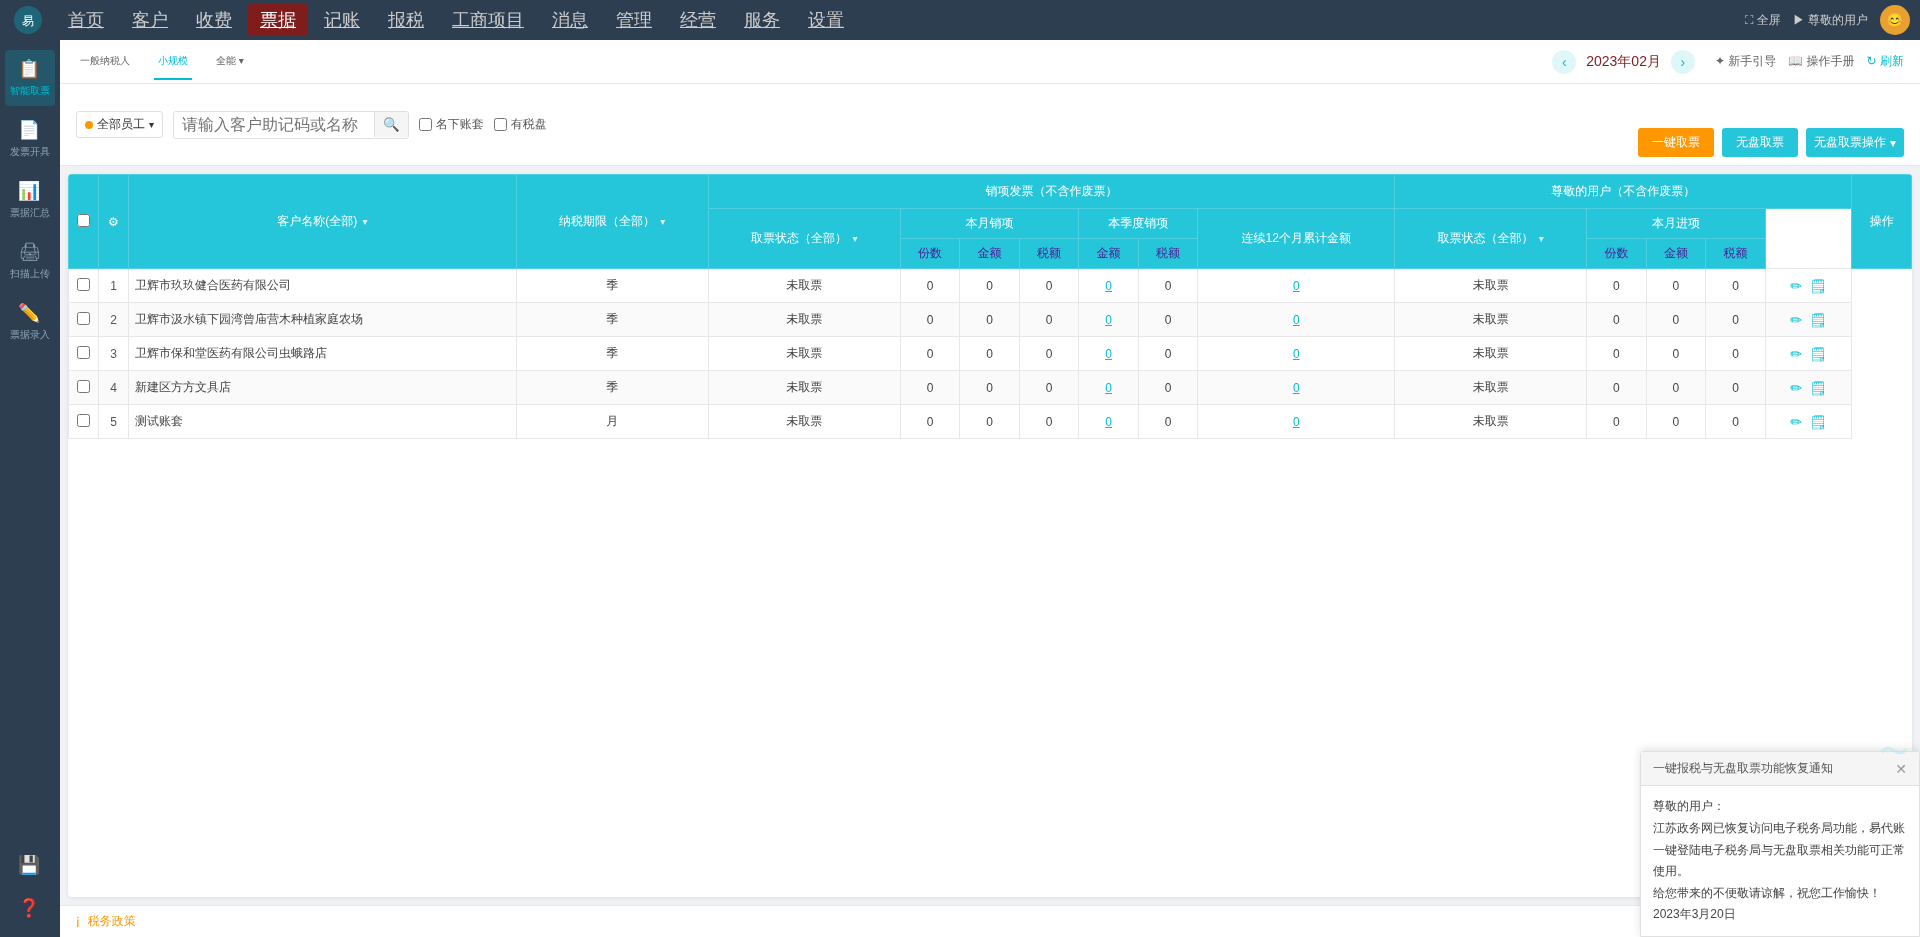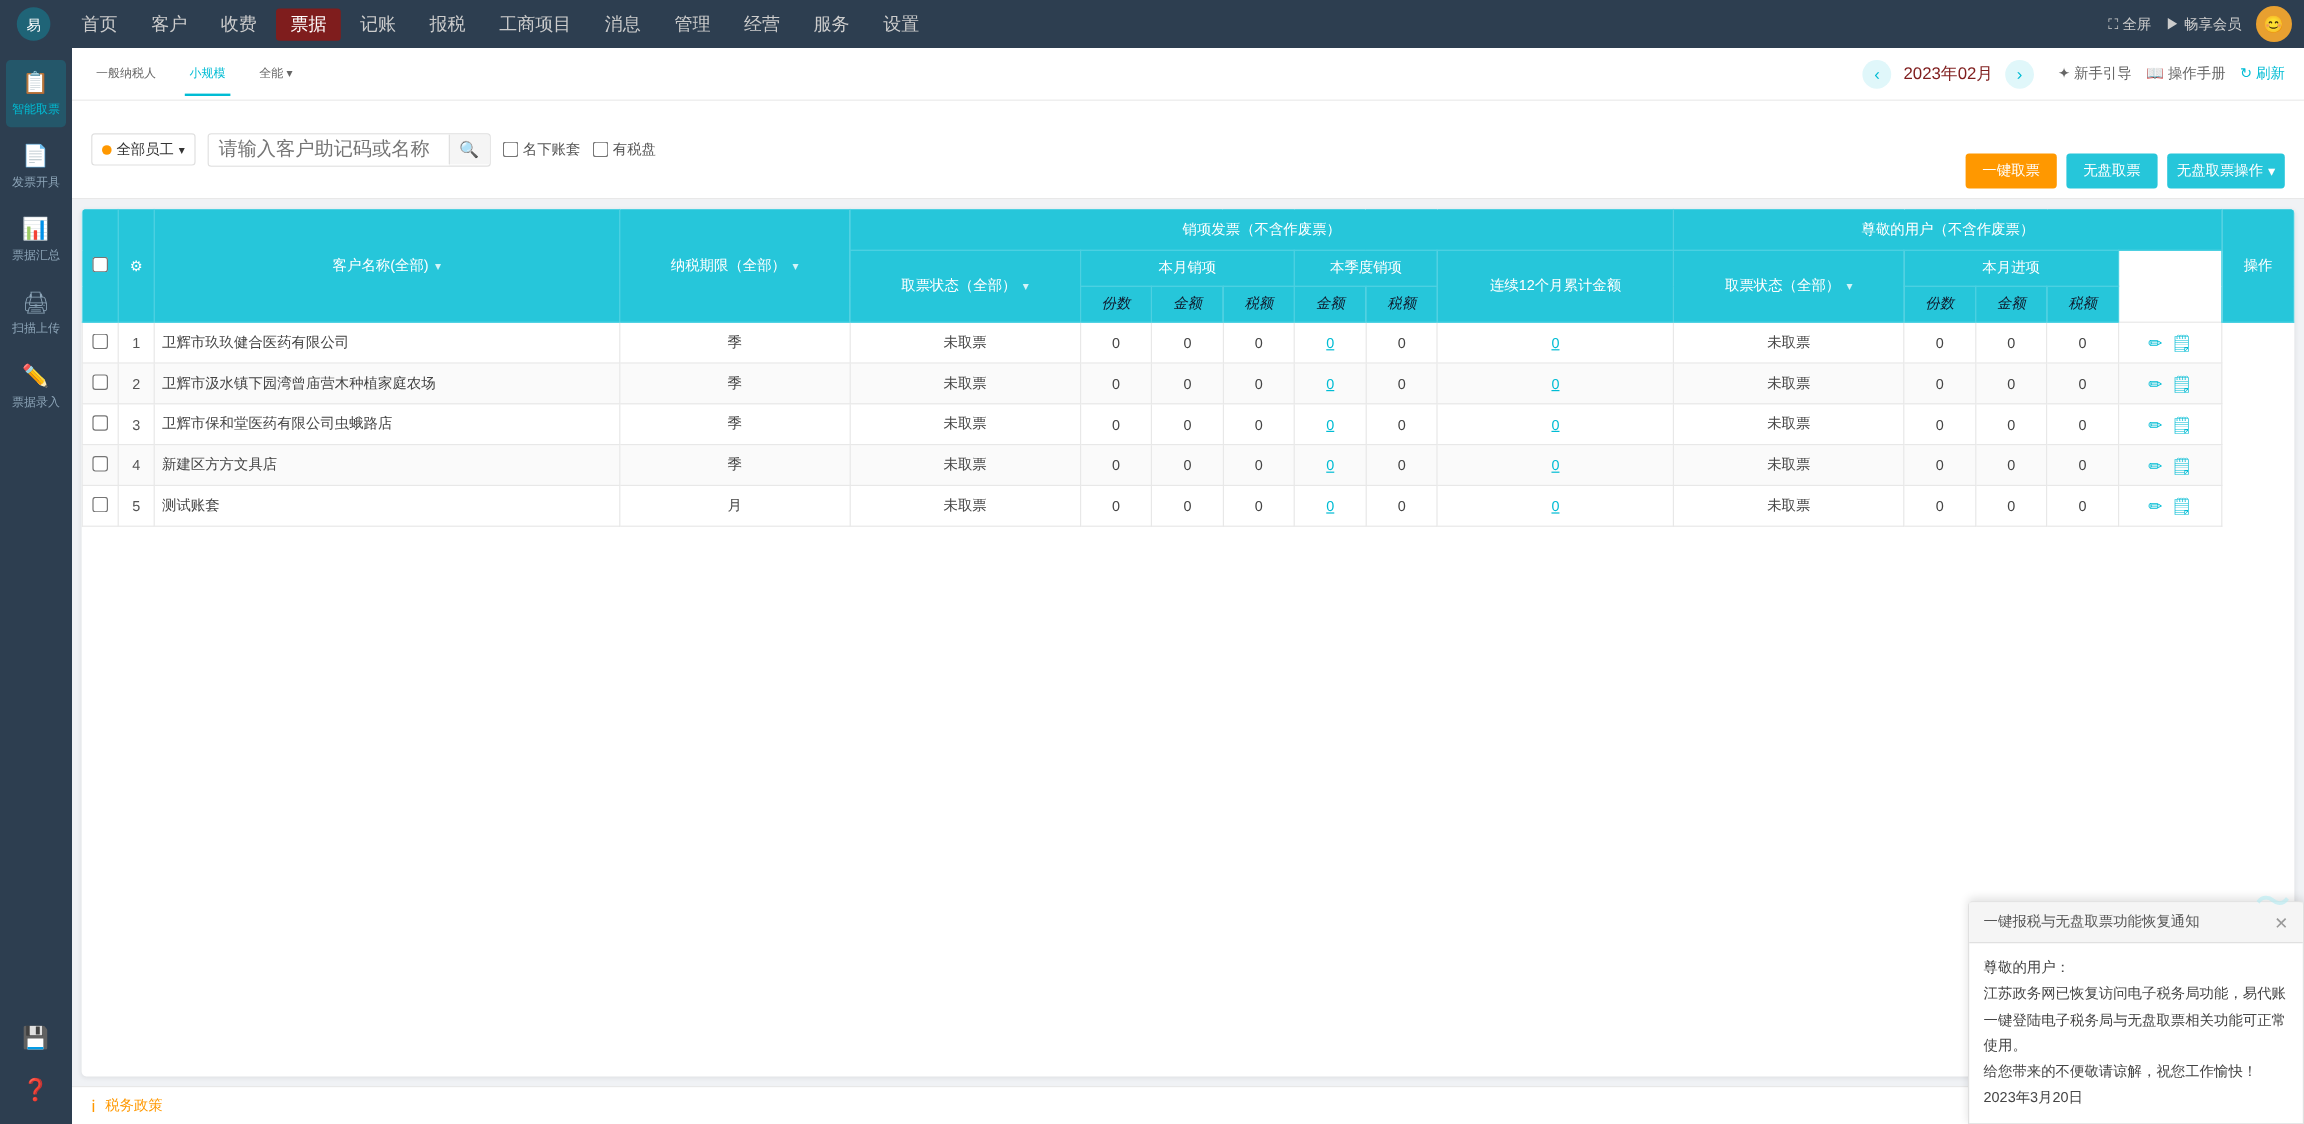--- a/index.html
+++ b/index.html
@@ -27,23 +27,24 @@
     .top-nav-menu {
       display: flex;
       align-items: center;
       flex: 1;
       gap: 4px;
     }
     .top-nav-item {
       padding: 4px 12px;
       cursor: pointer;
       border-radius: 3px;
-      font-size: 15px;
+      font-size: 18px;
       color: #ccc;
       white-space: nowrap;
+      text-decoration: underline;
     }
     .top-nav-item.active {
       background: #7f1d1d;
       color: #fff;
       border-radius: 3px;
     }
     .top-nav-right {
       display: flex;
       align-items: center;
       gap: 12px;
@@ -273,27 +274,26 @@
       background: #26c6da;
       color: #fff;
       padding: 6px 6px;
       text-align: center;
       border: 1px solid #4dd0e1;
       font-weight: 400;
       white-space: nowrap;
     }
     .thead-row-3 th {
       background: #26c6da;
-      color: #0f172a;
+      color: #4c1d95;
       padding: 6px 6px;
       text-align: center;
       border: 1px solid #4dd0e1;
       font-weight: 400;
       white-space: nowrap;
-      font-style: italic;
     }
     tbody tr { background: #fff; }
     tbody tr:nth-child(even) { background: #fafafa; }
     tbody td {
       padding: 8px 6px;
       text-align: center;
       border: 1px solid #e8e8e8;
       color: #444;
       white-space: nowrap;
     }
@@ -401,21 +401,21 @@
     <span class="top-nav-item">报税</span>
     <span class="top-nav-item">工商项目</span>
     <span class="top-nav-item">消息</span>
     <span class="top-nav-item">管理</span>
     <span class="top-nav-item">经营</span>
     <span class="top-nav-item">服务</span>
     <span class="top-nav-item">设置</span>
   </div>
   <div class="top-nav-right">
     <span>⛶ <span>全屏</span></span>
-    <span>▶ <span>畅享会员</span></span>
+    <span>▶ <span>尊敬的用户</span></span>
     <div class="avatar">😊</div>
   </div>
 </div>
 
 <div class="main-layout">
 
   <div class="sidebar">
     <div class="sidebar-item active">
       <span class="sidebar-icon">📋</span>
       <span>智能取票</span>

